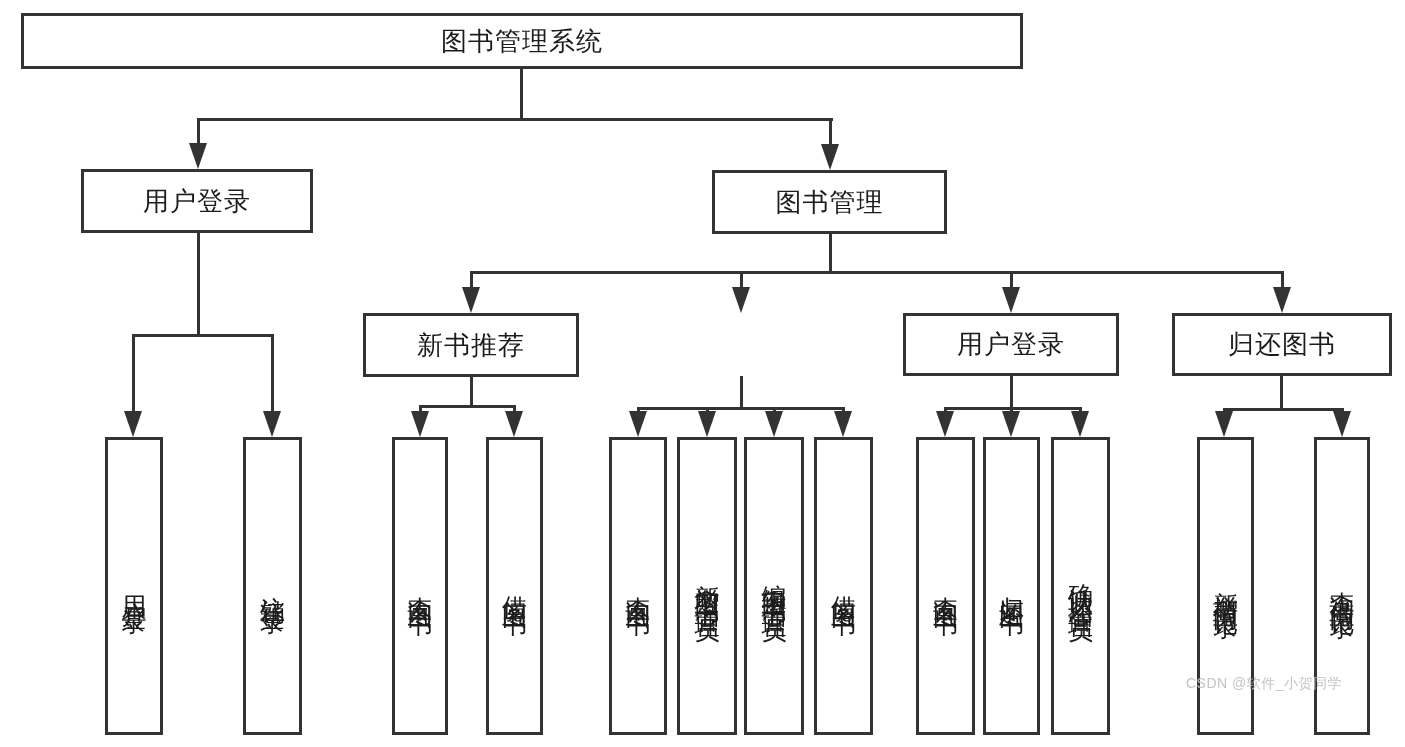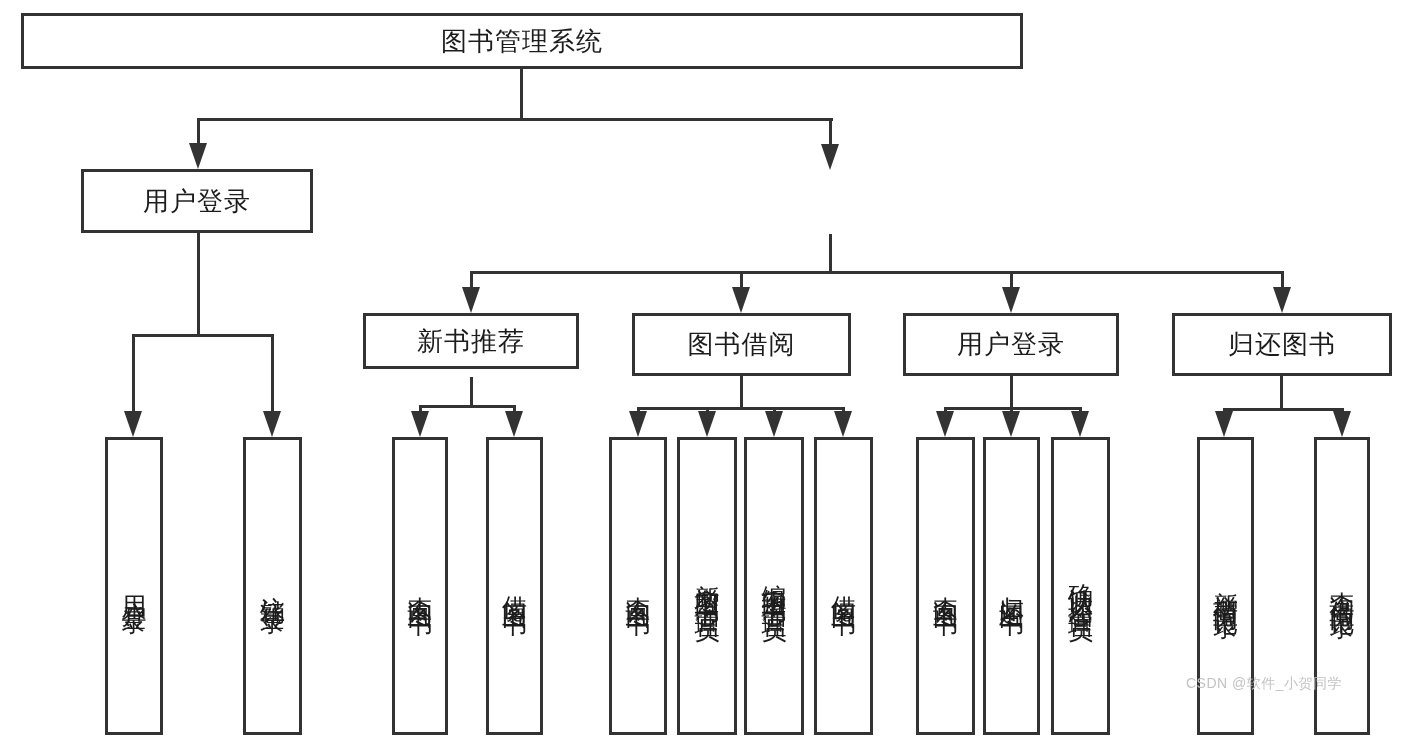--- a/index.html
+++ b/index.html
@@ -58,44 +58,44 @@
   <div class="lv" style="left:520px;top:69px;height:51px;"></div>
   <div class="lh" style="left:197px;top:118px;width:636px;"></div>
   <div class="lv" style="left:197px;top:118px;height:28px;"></div>
   <div class="ar" style="left:189px;top:143px;"></div>
   <div class="lv" style="left:829px;top:118px;height:28px;"></div>
   <div class="ar" style="left:821px;top:144px;"></div>
 
   <div class="hbox" style="left:81px;top:169px;width:232px;height:64px;">
     <span>用户登录</span>
   </div>
+  <div class="hbox" style="left:712px;top:170px;width:235px;height:64px;">
+    <span>图书管理</span>
+  </div>
 
   <div class="lv" style="left:197px;top:233px;height:103px;"></div>
   <div class="lh" style="left:132px;top:334px;width:142px;"></div>
   <div class="lv" style="left:132px;top:334px;height:79px;"></div>
   <div class="ar" style="left:124px;top:411px;"></div>
   <div class="lv" style="left:271px;top:334px;height:79px;"></div>
   <div class="ar" style="left:263px;top:411px;"></div>
 
   <div class="lv" style="left:829px;top:234px;height:39px;"></div>
   <div class="lh" style="left:470px;top:271px;width:813px;"></div>
   <div class="lv" style="left:470px;top:271px;height:18px;"></div>
   <div class="ar" style="left:462px;top:287px;"></div>
   <div class="lv" style="left:740px;top:271px;height:18px;"></div>
   <div class="ar" style="left:732px;top:287px;"></div>
   <div class="lv" style="left:1010px;top:271px;height:18px;"></div>
   <div class="ar" style="left:1002px;top:287px;"></div>
   <div class="lv" style="left:1281px;top:271px;height:18px;"></div>
   <div class="ar" style="left:1273px;top:287px;"></div>
 
-  <div class="hbox" style="left:363px;top:313px;width:216px;height:56px;">
+  <div class="hbox" style="left:363px;top:313px;width:216px;height:64px;">
     <span>新书推荐</span>
-  </div>
-  <div class="hbox" style="left:632px;top:313px;width:219px;height:63px;">
-    <span>图书借阅</span>
   </div>
   <div class="hbox" style="left:903px;top:313px;width:216px;height:63px;">
     <span>用户登录</span>
   </div>
   <div class="hbox" style="left:1172px;top:313px;width:220px;height:63px;">
     <span>归还图书</span>
   </div>
 
   <div class="lv" style="left:470px;top:377px;height:30px;"></div>
   <div class="lh" style="left:419px;top:405px;width:97px;"></div>

